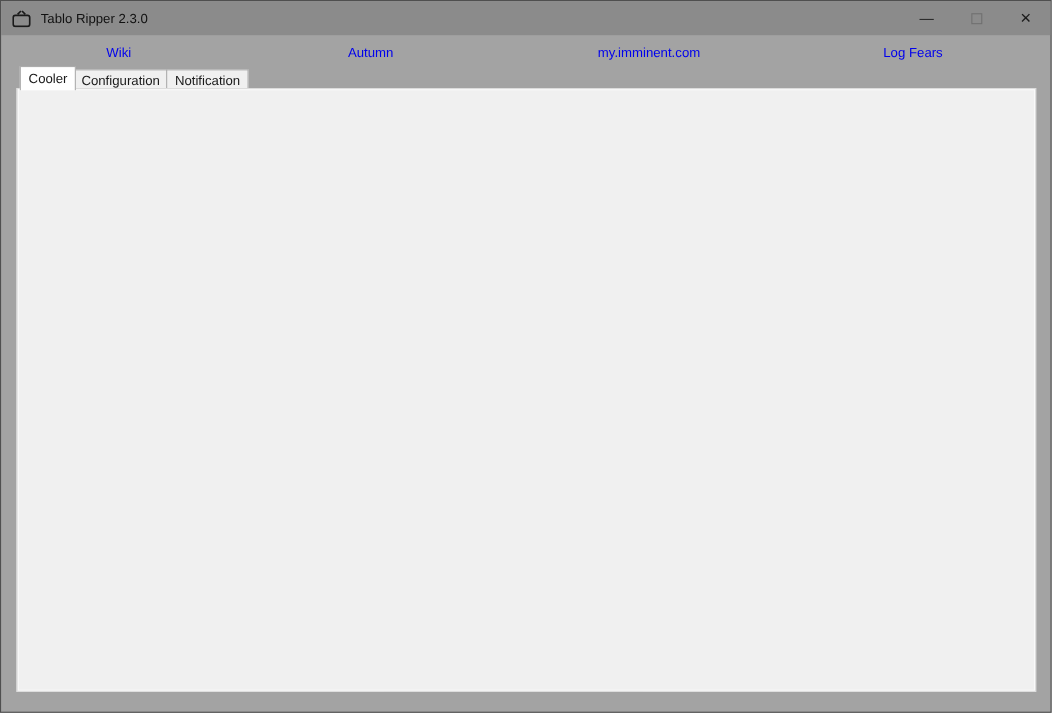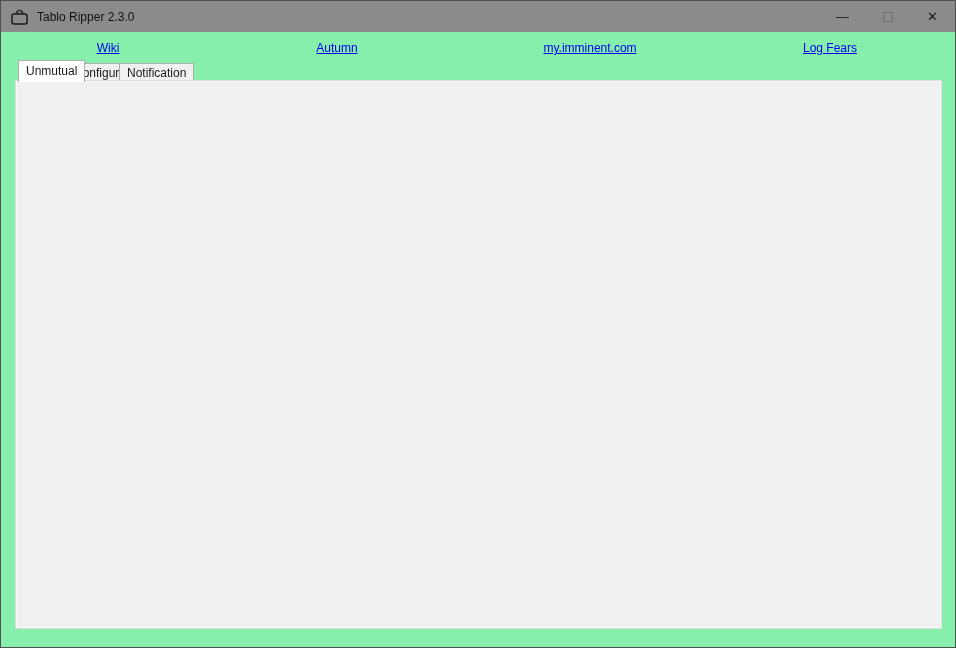--- a/index.html
+++ b/index.html
@@ -1,32 +1,32 @@
 <!DOCTYPE html>
 <html style="--titlebar: #8b8b8b; --link: #0000ee;"><head>
 <meta charset="utf-8">
 <style>
   * { margin:0; padding:0; box-sizing:border-box; }
   html,body { width:956px; height:648px; background:#f0f0f0; font-family:"Liberation Sans", sans-serif; }
-  .window { position:absolute; left:0; top:0; width:956px; height:648px; background:#86efac;
+  .window { position:absolute; left:0; top:0; width:956px; height:648px; background:#a3a3a3;
             border:1px solid #4f4f4f; overflow:hidden; }
 
   
   .titlebar { position:absolute; left:0; top:0; width:100%; height:31px; background:var(--titlebar,#8b8b8b);
               display:flex; align-items:center; }
   .titlebar .app-icon { margin-left:10px; width:18px; height:16px; }
   .titlebar .title { margin-left:8px; font-size:12px; color:#111; }
   .caption-btn { position:absolute; top:0; width:45px; height:31px; display:flex; align-items:center;
                  justify-content:center; font-size:13px; color:#1a1a1a; cursor:default; }
   .btn-min { right:90px; } .btn-max { right:45px; color:#6f6f6f; } .btn-close { right:0; }
   .btn-max .sq { width:10px; height:10px; border:1px solid #707070; }
 
   
   .link { position:absolute; top:40px; transform:translateX(-50%); font-size:12px;
-          color:var(--link,#0000ee); text-decoration:underline; cursor:pointer; white-space:nowrap; }
+          color:var(--link,#0000ee); cursor:pointer; white-space:nowrap; }
 
   
   .tabstrip { position:absolute; left:14px; top:59px; height:21px; }
   .tab { position:absolute; top:3px; height:18px; padding:0 7px; font-size:12px; line-height:18px;
          background:#f0f0f0; border:1px solid #acacac; border-bottom:none; color:#1a1a1a; }
   .tab.active { top:0; height:22px; line-height:20px; background:#fff; z-index:3; }
   .tabpage { position:absolute; left:14px; top:79px; width:927px; height:549px; background:#f0f0f0;
              border:1px solid #dcdcdc; box-shadow:inset 0 0 0 1px #fafafa; z-index:1; }
 
   .lbl { position:absolute; font-size:12px; color:#1a1a1a; }
@@ -96,23 +96,23 @@
       </div>
     <div class="caption-btn btn-close">✕</div>
   </div>
 
   <span class="link" style="left:107px">Wiki</span>
   <span class="link" style="left:336px">Autumn</span>
   <span class="link" style="left:589px">my.imminent.com</span>
   <span class="link" style="left:829px">Log Fears</span>
 
   <div class="tabstrip">
-    <div class="tab active" style="left:3px">Unmutual</div>
+    <div class="tab active" style="left:3px">Cooler</div>
     <div class="tab" style="left:51px">Configuration</div>
-    <div class="tab" style="left:104px">Notification</div>
+    <div class="tab" style="left:136px">Notification</div>
   </div>
   <div class="tabpage"></div>
 
   <div class="lbl r-align" style="left:330px; top:102px; width:77px;">Select Tablo</div>
   <div class="combo">
     <span>ABQ-TV</span>
     <span class="chev">∨</span>
   </div>
   <div class="btn mnemonic" style="left:569px; top:97px; width:56px; height:56px; background:#ddd; border-color:#a0a0a0;">Refresh</div>
   <div class="lbl" style="left:344px; top:120px; width:64px; text-align:center;">------ or ------</div>

